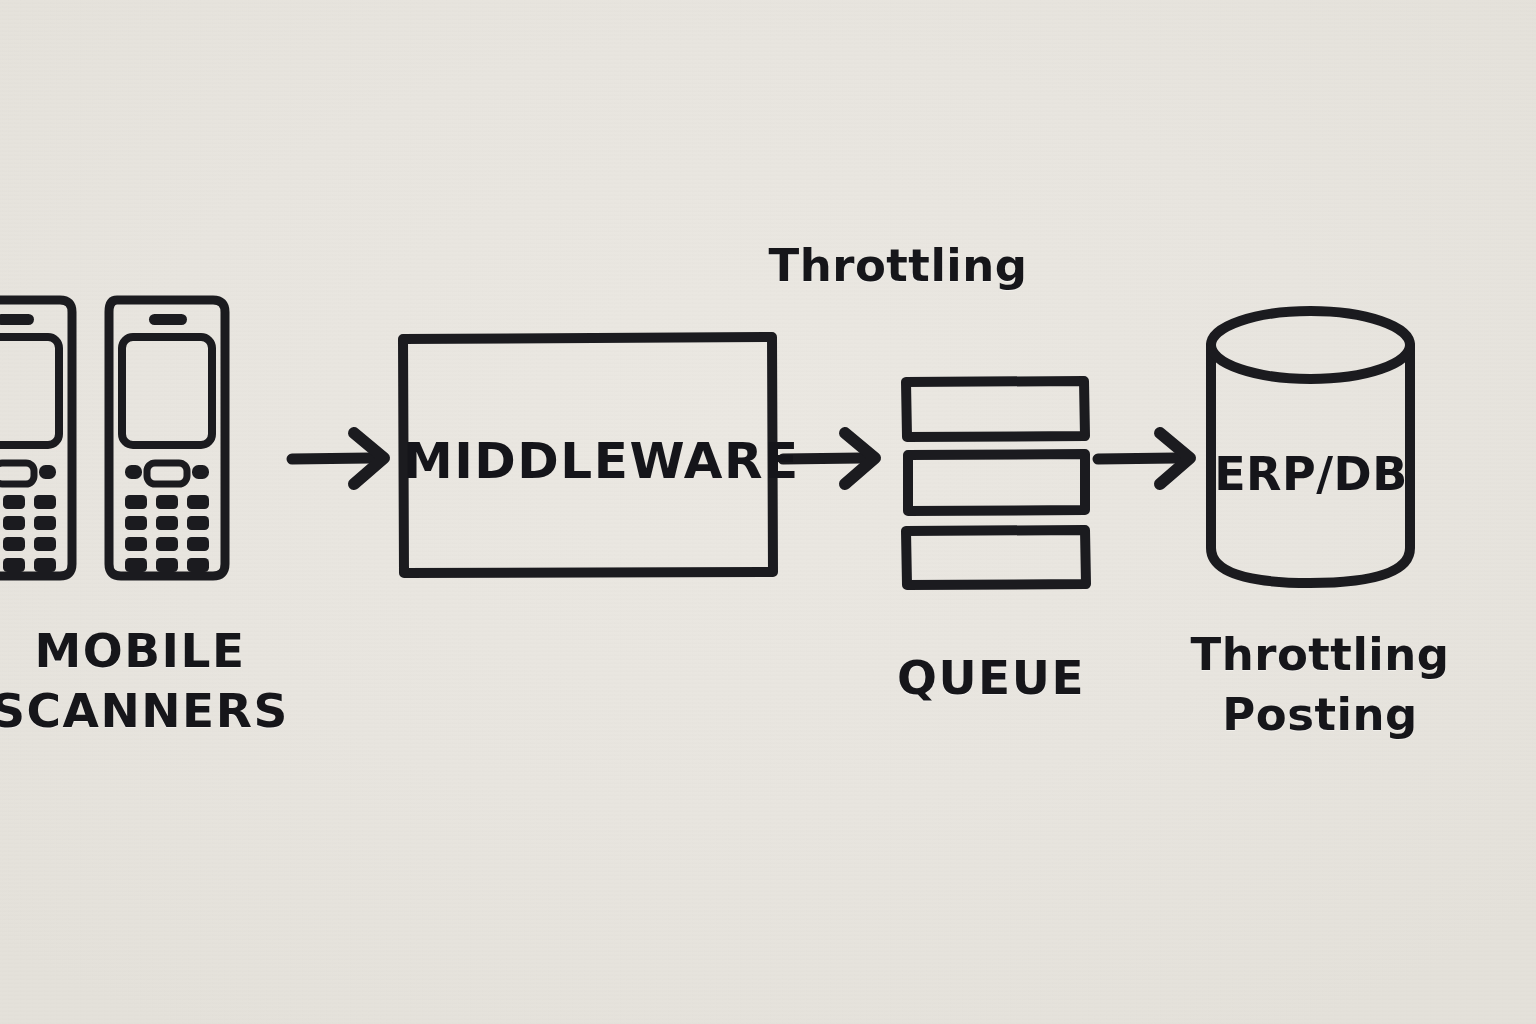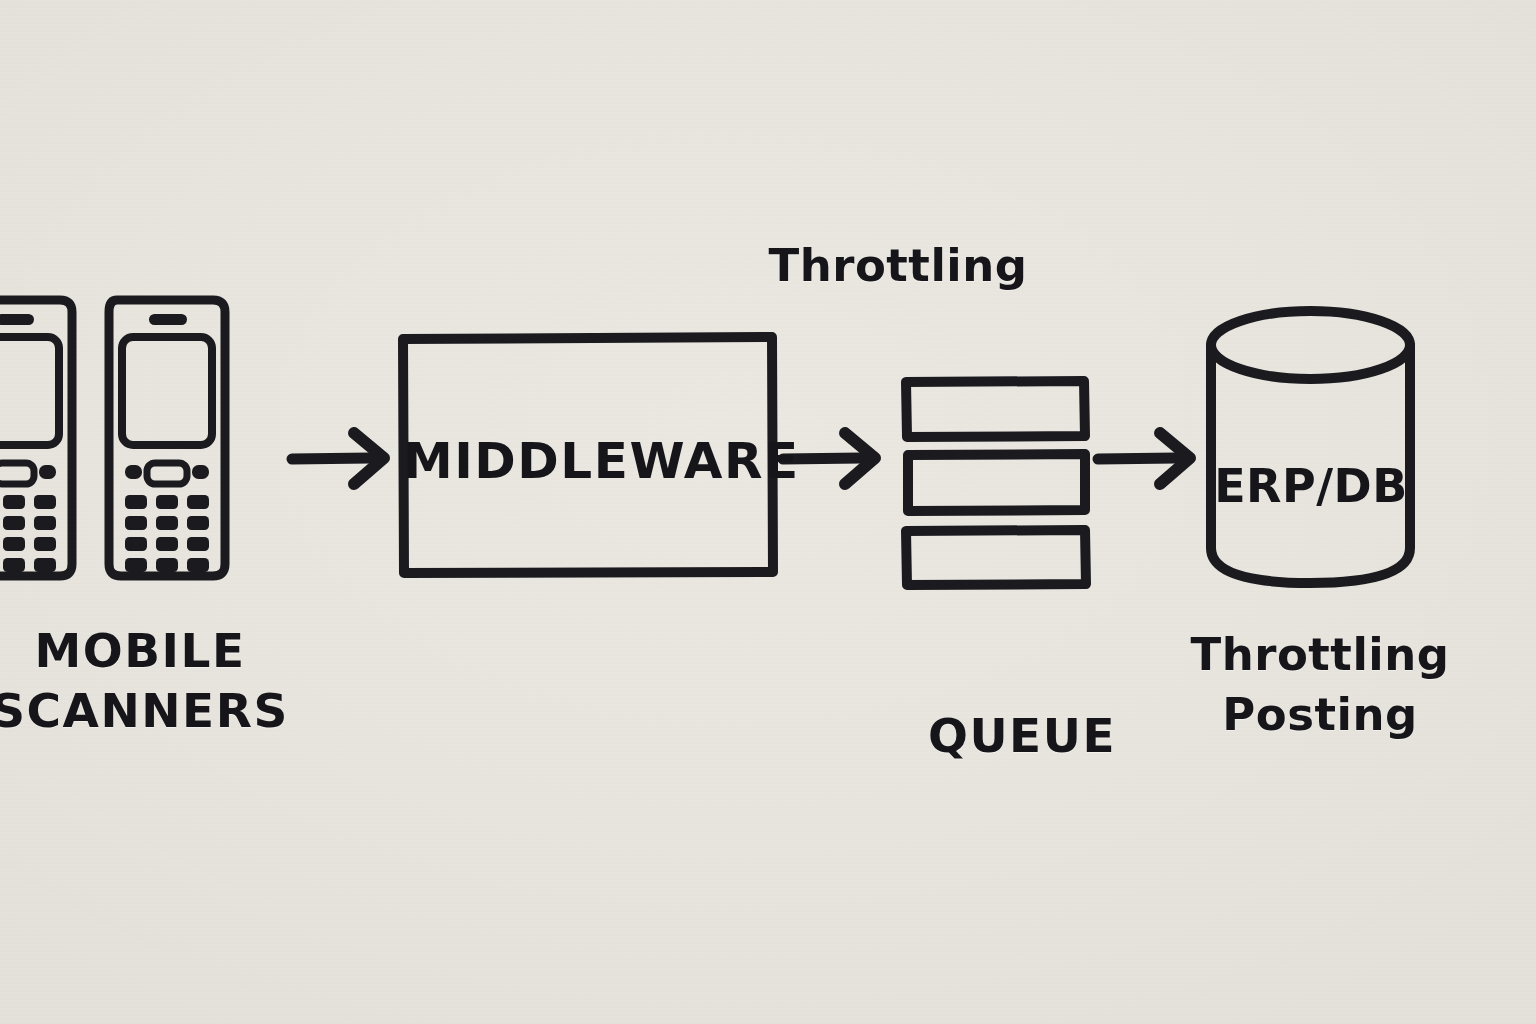--- a/index.html
+++ b/index.html
@@ -146,25 +146,25 @@
     <g>
 
       <path d="M1211 345 L1211 548 Q1211 583 1310 583 Q1410 583 1410 548 L1410 345" fill="none" stroke="#1b1b1f" stroke-width="10" stroke-linecap="round"></path>
 
       <ellipse cx="1310.5" cy="345" rx="99.5" ry="34" fill="none" stroke="#1b1b1f" stroke-width="10"></ellipse>
     </g>
   </svg>
 
   <div class="node-text" style="left:403px; top:432px; width:371px; font-size:50px; letter-spacing:1.5px;">MIDDLEWARE</div>
 
-  <div class="node-text" style="left:1211px; top:447px; width:200px; font-size:46px; letter-spacing:0.5px;margin-top:12px;">ERP/DB</div>
+  <div class="node-text" style="left:1211px; top:447px; width:200px; font-size:46px; letter-spacing:0.5px;">ERP/DB</div>
 
   <div class="lbl lbl-mixed" style="left:758px; top:243px; width:280px;text-align:center;">Throttling</div>
 
   <div class="lbl lbl-caps" style="left:-10px; top:627px; width:300px;">MOBILE</div>
   <div class="lbl lbl-caps" style="left:-10px; top:687px; width:300px;">SCANNERS</div>
 
-  <div class="lbl lbl-caps" style="left:866px; top:712px; width:250px;text-align:right;">QUEUE</div>
+  <div class="lbl lbl-caps" style="left:866px; top:654px; width:250px;">QUEUE</div>
 
   <div class="lbl lbl-mixed" style="left:1160px; top:632px; width:320px;">Throttling</div>
   <div class="lbl lbl-mixed" style="left:1160px; top:692px; width:320px;">Posting</div>
 
 </div>
 
 </body></html>

